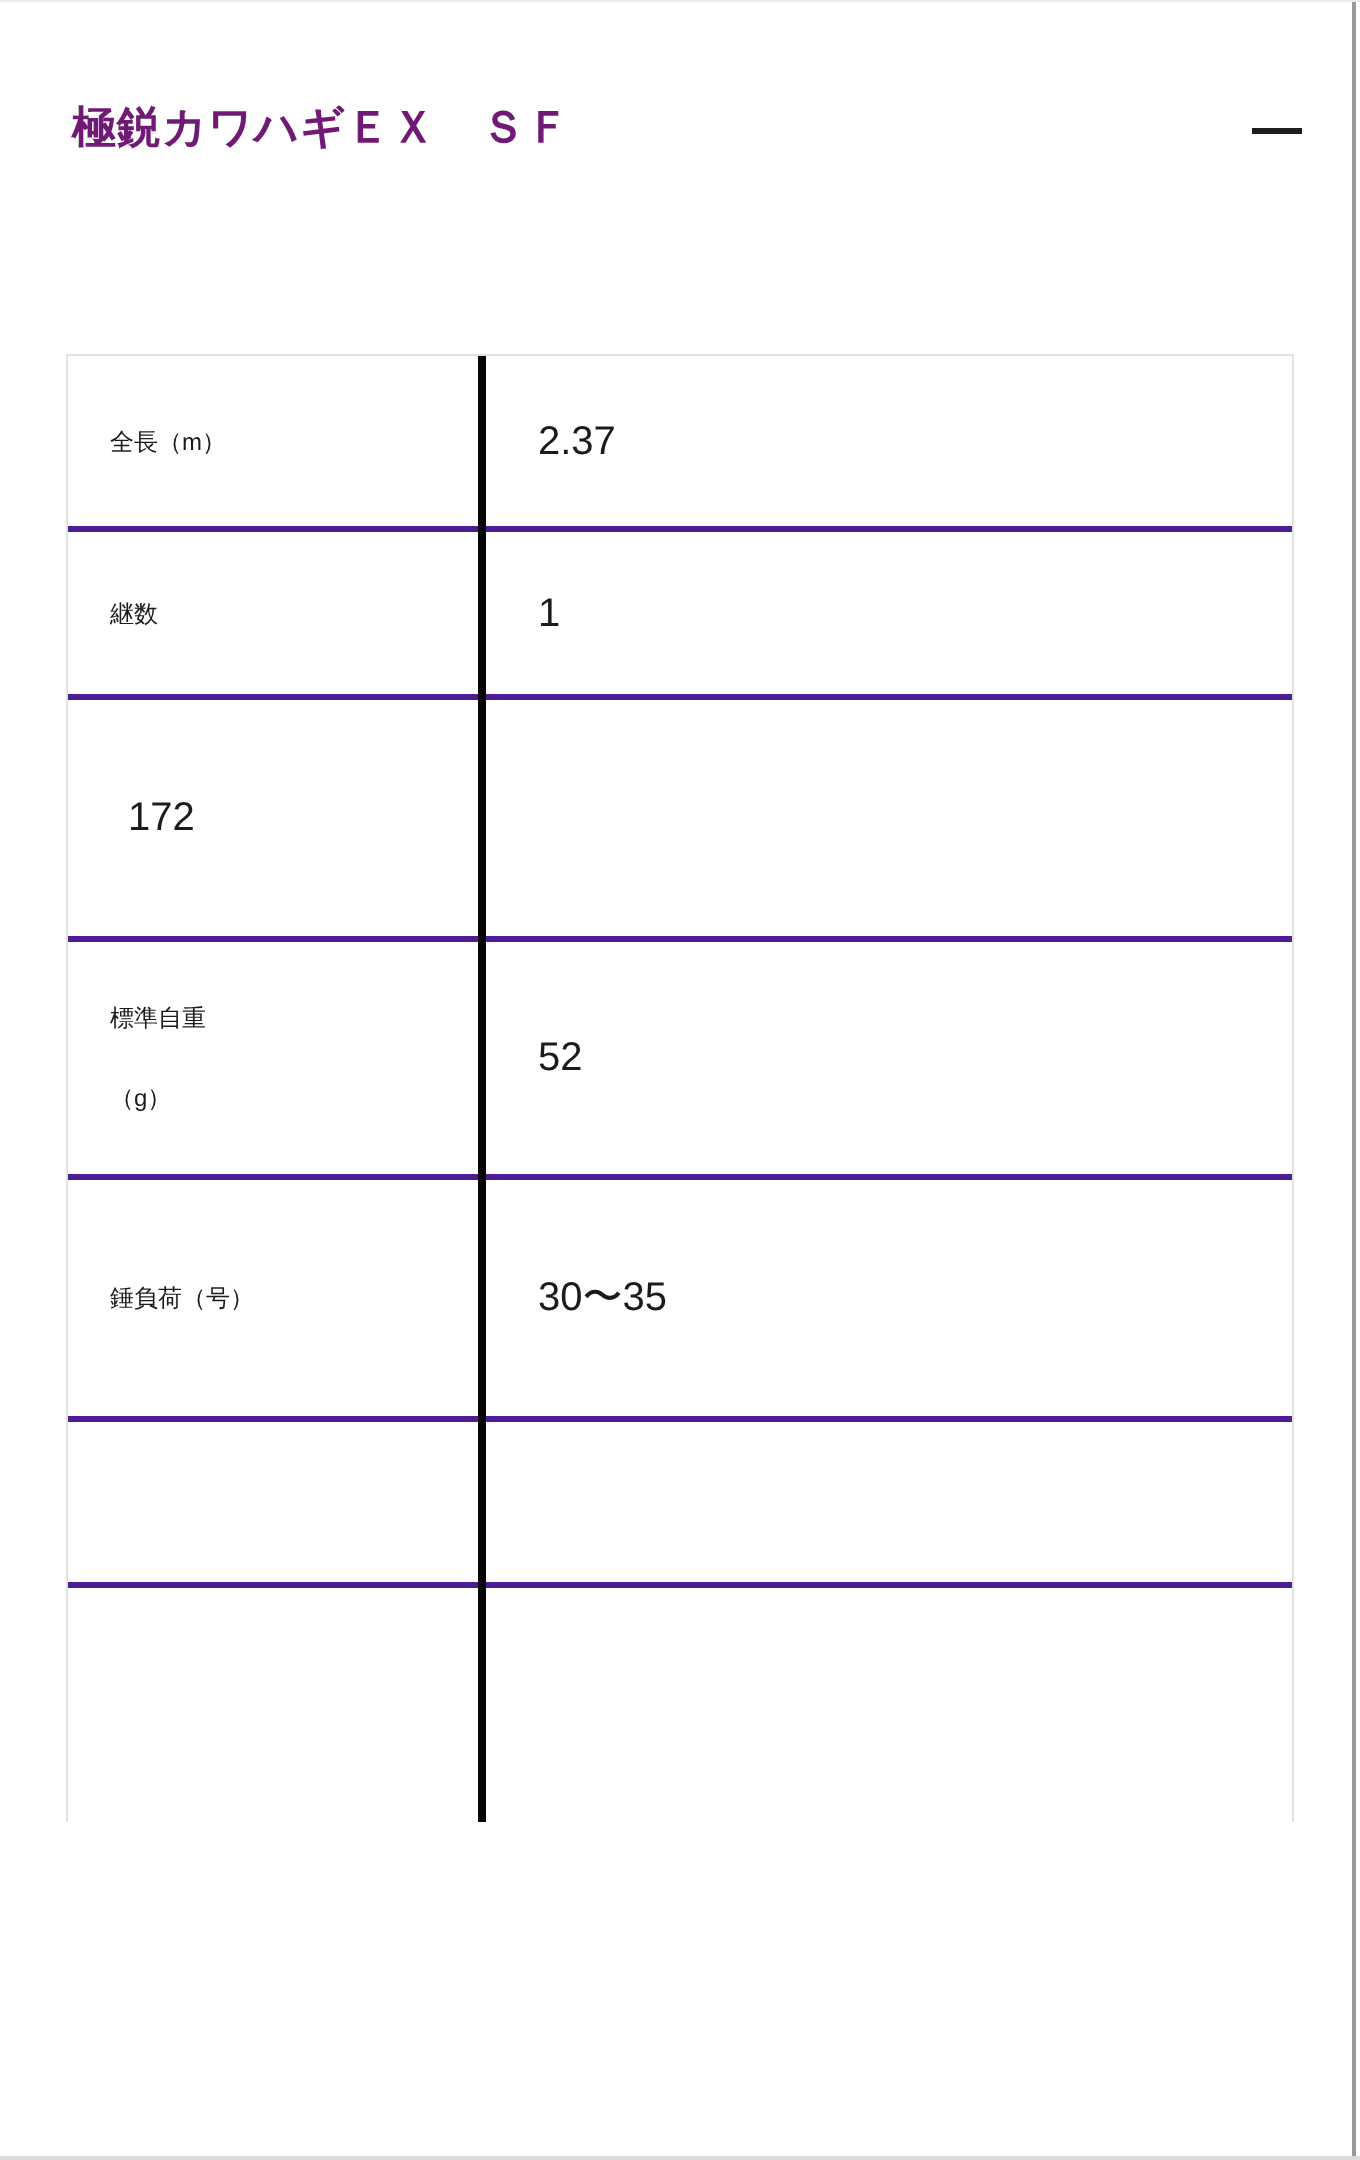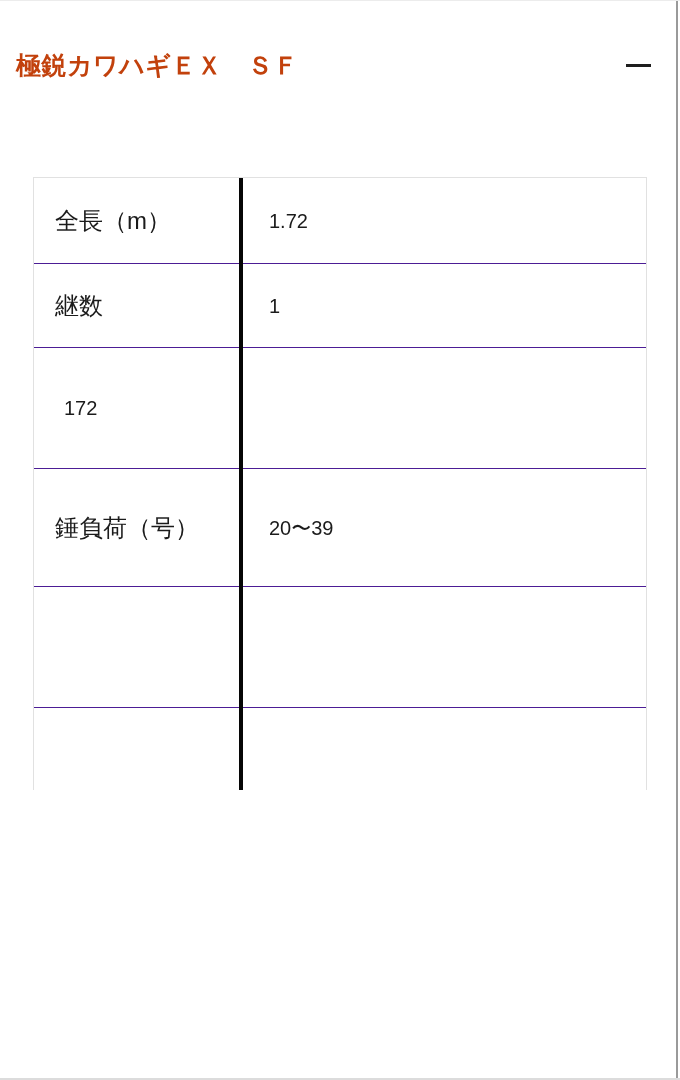--- a/index.html
+++ b/index.html
@@ -27,24 +27,24 @@
   .bottom-edge-line {
     position: absolute;
     left: 0; right: 0; bottom: 0;
     height: 2px;
     background: #dcdcdc;
   }
 
   
   .section-title {
     position: absolute;
-    left: 16px; top: 48px;
-    font-size: 25px;
+    left: 36px; top: 48px;
+    font-size: 22px;
     font-weight: 700;
-    color: #c2410c;
+    color: #701a75;
     letter-spacing: 0.5px;
     white-space: nowrap;
   }
   .collapse-button {
     position: absolute;
     top: 50px; left: 618px;
     width: 40px; height: 28px;
     background: transparent;
     border: none;
     cursor: pointer;
@@ -61,35 +61,35 @@
     left: 33px; top: 176px;
     width: 614px;
     border: 1px solid #e1e1e1;
     border-bottom: none;
     background: #ffffff;
   }
   .spec-row {
     display: flex;
     align-items: stretch;
   }
-  .spec-row + .spec-row { border-top: 1px solid #4c1d95; }
+  .spec-row + .spec-row { border-top: 3px solid #4c1d95; }
   .spec-row:nth-child(1) { min-height: 85px; }
   .spec-row:nth-child(2) { min-height: 84px; }
   .spec-row:nth-child(3) { min-height: 121px; }
   .spec-row:nth-child(4) { min-height: 118px; }
   .spec-row:nth-child(5) { min-height: 121px; }
   .spec-row:nth-child(6) { min-height: 83px; text-align: center; }
   .spec-row:nth-child(7) { min-height: 120px; }
   .spec-row:nth-child(8) { min-height: 152px; }
   .spec-row:nth-child(9) { min-height: 60px; }
   .spec-label {
     width: 205px;
     padding: 18px 14px 18px 21px;
     display: flex; align-items: center;
-    font-size: 24px;
+    font-size: 12px;
     line-height: 40px;
     color: #1b1b1b;
     white-space: pre-line;
   }
   .spec-value {
     flex: 1;
     padding: 18px 14px 18px 30px;
     display: flex; align-items: center;
     font-size: 20px;
     line-height: 34px;
@@ -111,32 +111,37 @@
   <h1 class="section-title">極鋭カワハギＥＸ　ＳＦ</h1>
 
   <button class="collapse-button">
     <span class="minus-bar"></span>
   </button>
 
   <div class="spec-table" id="spec-table">
 
     <div class="spec-row">
         <div class="spec-label">全長（m）</div>
-        <div class="spec-value">1.72</div>
+        <div class="spec-value">2.37</div>
       </div>
       <div class="spec-row">
         <div class="spec-label">継数</div>
         <div class="spec-value">1</div>
       </div>
       <div class="spec-row">
         <div class="spec-value">172</div>
       </div>
       <div class="spec-row">
+        <div class="spec-label">標準自重
+（g）</div>
+        <div class="spec-value">52</div>
+      </div>
+      <div class="spec-row">
         <div class="spec-label">錘負荷（号）</div>
-        <div class="spec-value">20〜39</div>
+        <div class="spec-value">30〜35</div>
       </div>
       <div class="spec-row">
       </div>
       <div class="spec-row">
         <div class="spec-label"></div>
         <div class="spec-value"></div>
       </div>
       <div class="column-divider"></div>
   </div>
 

